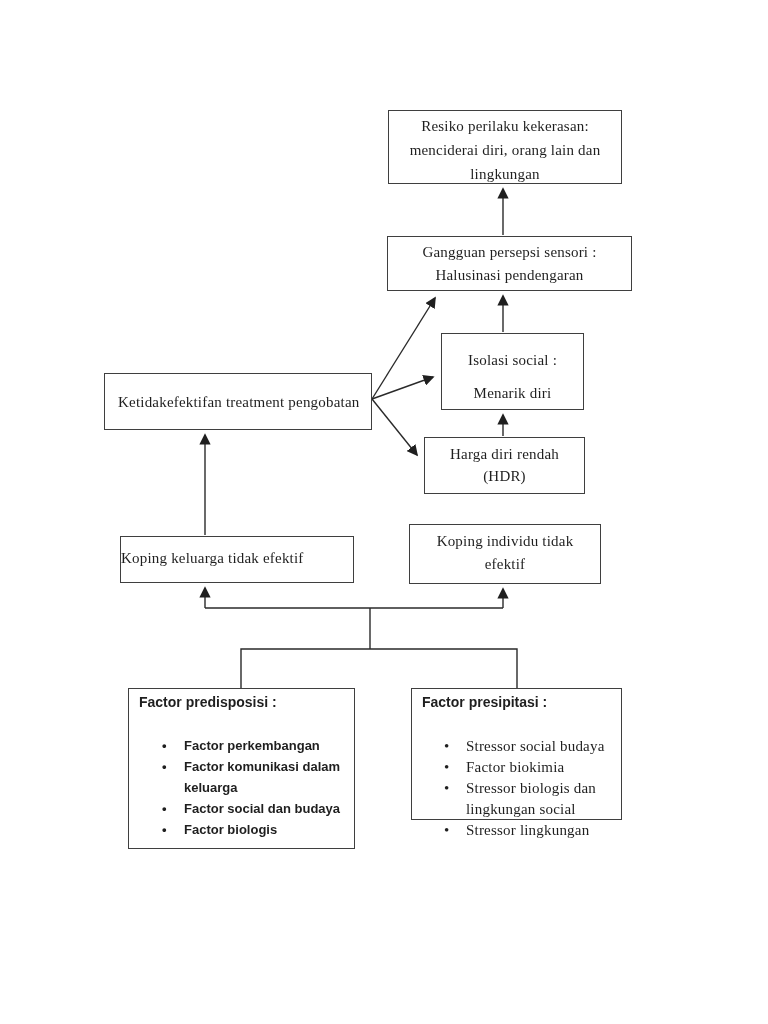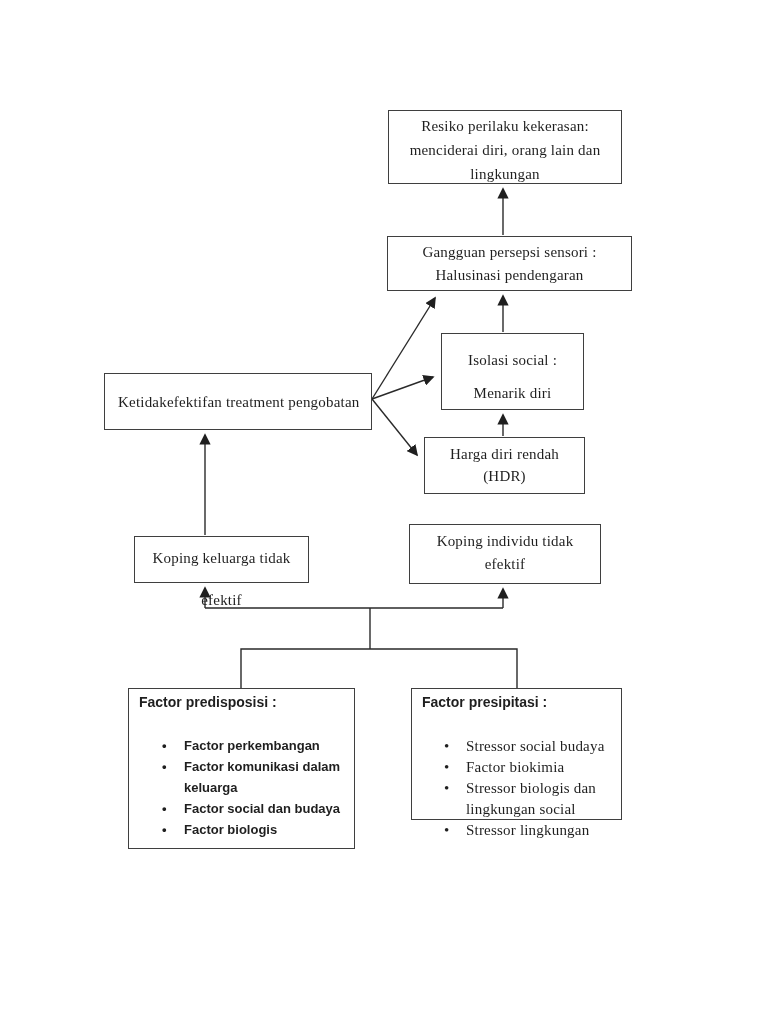--- a/index.html
+++ b/index.html
@@ -14,21 +14,21 @@
     position:absolute; box-sizing:border-box; background:#ffffff;
     border:1.6px solid #3f3f3f; font-size:15px; letter-spacing:0.2px;
   }
   .center { text-align:center; white-space:pre-line; }
 
   .n-resiko   { left:388px; top:110px; width:234px; height:74px; line-height:24px; padding-top:3px; }
   .n-gangguan { left:387px; top:236px; width:245px; height:55px; line-height:23px; padding-top:4px;text-align:center; }
   .n-isolasi  { left:441px; top:333px; width:143px; height:77px; line-height:33px; padding-top:10px; }
   .n-treat    { left:104px; top:373px; width:268px; height:57px; padding:20px 6px 0 13px; }
   .n-hdr      { left:424px; top:437px; width:161px; height:57px; line-height:22px; padding-top:5px; }
-  .n-kkel     { left:134px; top:536px; width:175px; height:47px; line-height:42px; text-align:center; }
+  .n-kkel     { left:120px; top:536px; width:234px; height:47px; line-height:42px; text-align:left; }
   .n-kind     { left:401px; top:524px; width:192px; height:60px; line-height:23px; padding-top:5px;margin-left:8px; }
 
   .n-fpred { left:128px; top:688px; width:227px; height:161px; }
   .n-fpres { left:411px; top:688px; width:211px; height:132px; }
 
   .factor-title {
     font-family:"Liberation Sans", sans-serif; font-weight:bold;
     font-size:14px; letter-spacing:0; margin:5px 0 8px 10px;
   }
   ul.factor-list { list-style:none; margin:0; padding:0; }

